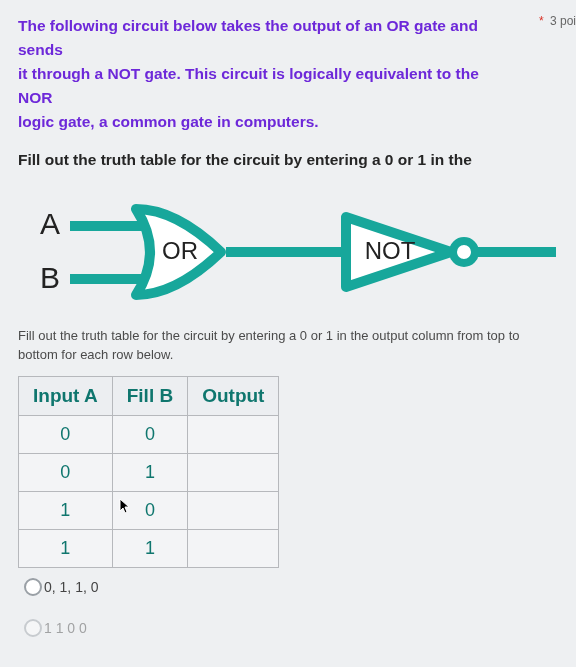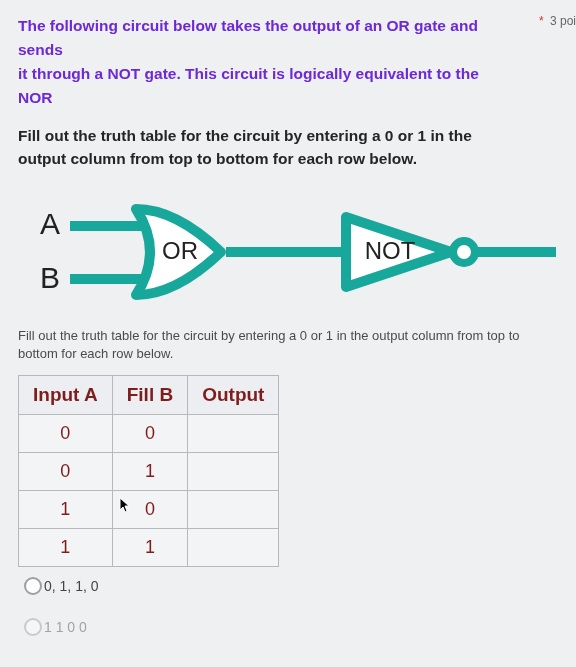--- a/index.html
+++ b/index.html
@@ -61,21 +61,21 @@
   table.truth {
     margin-top: 12px;
     border-collapse: collapse;
     background: #f3f4f6;
   }
   table.truth th, table.truth td {
     border: 1px solid #b6b8bc;
     padding: 8px 14px;
     text-align: center;
     font-size: 18px;
-    color: #7f1d1d;
+    color: #0f766e;
   }
   table.truth th {
     font-weight: 600;
     background: #eceef1;
     font-size: 19px;
   }
   .radio-row {
     display: flex;
     align-items: center;
     gap: 2px;
@@ -102,25 +102,25 @@
 <body>
 
 <div class="points">
   <span class="star">*</span>
   <span>3 poi</span>
 </div>
 
 <p class="intro">
   <span>The following circuit below takes the output of an OR gate and sends</span><br>
   <span>it through a NOT gate. This circuit is logically equivalent to the NOR</span><br>
+  <span>logic gate, a common gate in computers.</span>
 </p>
 
 <p class="instruct">
   <span>Fill out the truth table for the circuit by entering a 0 or 1 in the</span><br>
-  <span>output column from top to bottom for each row below.</span>
 </p>
 
 <div class="diagram">
   <span class="label-a">A</span>
   <span class="label-b">B</span>
   <svg width="520" height="110" viewBox="0 0 520 110">
 
     <line x1="34" y1="27" x2="110" y2="27" stroke="#17a79b" stroke-width="10"></line>
     <line x1="34" y1="80" x2="110" y2="80" stroke="#17a79b" stroke-width="10"></line>
 

